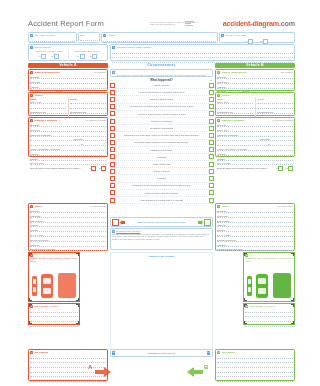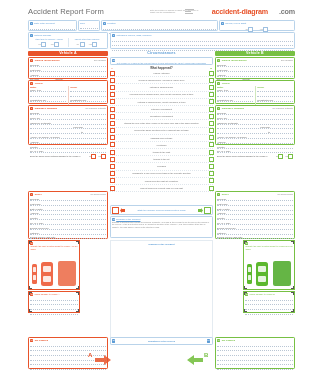--- a/index.html
+++ b/index.html
@@ -7,25 +7,25 @@
     width:298px;height:386px;overflow:hidden;
     background:#ffffff;
     font-family:"Liberation Sans", sans-serif;
     font-size:2.3px;
     color:#555;
     -webkit-font-smoothing:none;
   }
   .page{position:relative;width:298px;height:386px;box-sizing:border-box;padding:0;}
 
   
-  .hdr{position:relative;height:20px;}
+  .hdr{position:relative;height:20px;margin-top:12px;}
   .title{position:absolute;left:28px;top:7px;font-size:7.6px;color:#6d6d6d;letter-spacing:.1px;}
   .hdr-note{position:absolute;left:150px;top:9px;width:52px;font-size:1.9px;line-height:2.3px;color:#9a9a9a;}
   .logo{position:absolute;right:3px;top:7px;font-size:7.2px;font-weight:bold;color:#e8532a;letter-spacing:-.2px;}
-  .logo .dom{color:#7a7a7a;padding-left:11px;}
+  .logo .dom{color:#7a7a7a;}
   .logo-mark{position:absolute;right:104px;top:9px;width:9px;height:6px;}
   .logo-mark i{display:block;height:1px;background:#bdbdbd;margin-bottom:1px;}
   .logo-mark i:nth-child(2){width:70%;}
   .logo-mark i:nth-child(3){width:85%;}
 
   
   .box{position:absolute;box-sizing:border-box;border:.4px solid #b9d3ea;border-radius:1.2px;background:#fff;}
   .num{display:inline-block;width:3.2px;height:3.2px;line-height:3.2px;text-align:center;
        background:#5b9bd5;color:#fff;font-size:2.2px;border-radius:.4px;vertical-align:top;margin-right:1px;}
   .num.o{background:#e8532a;}

